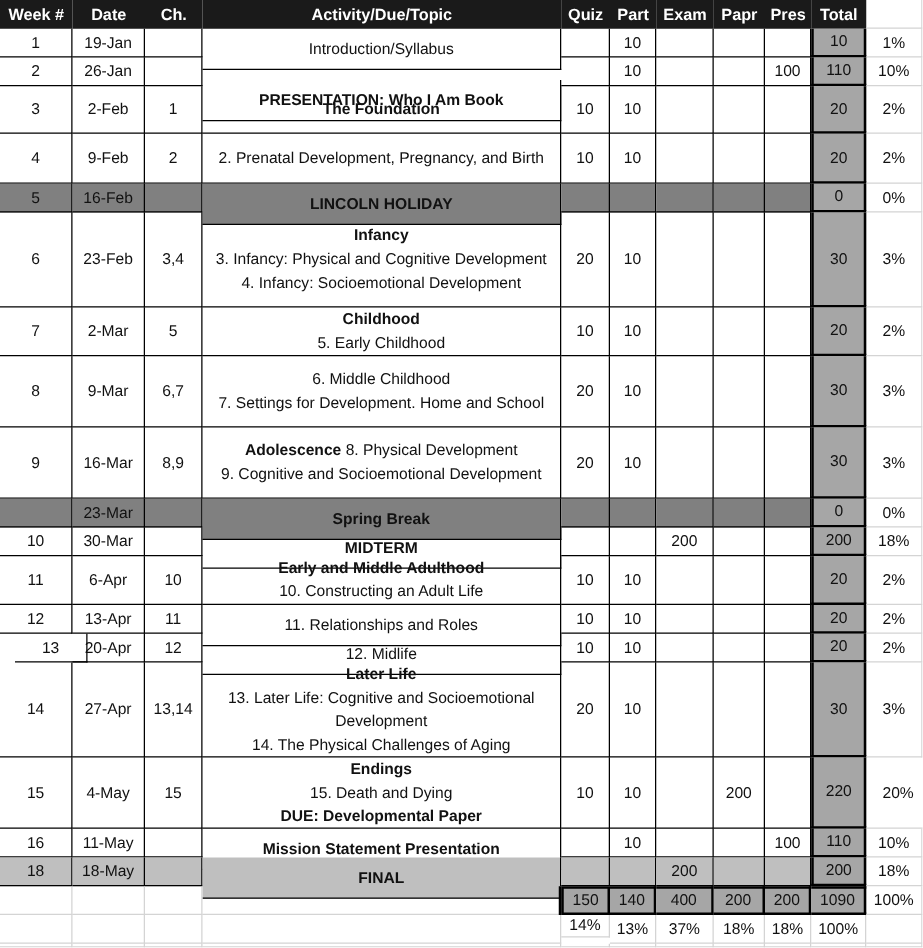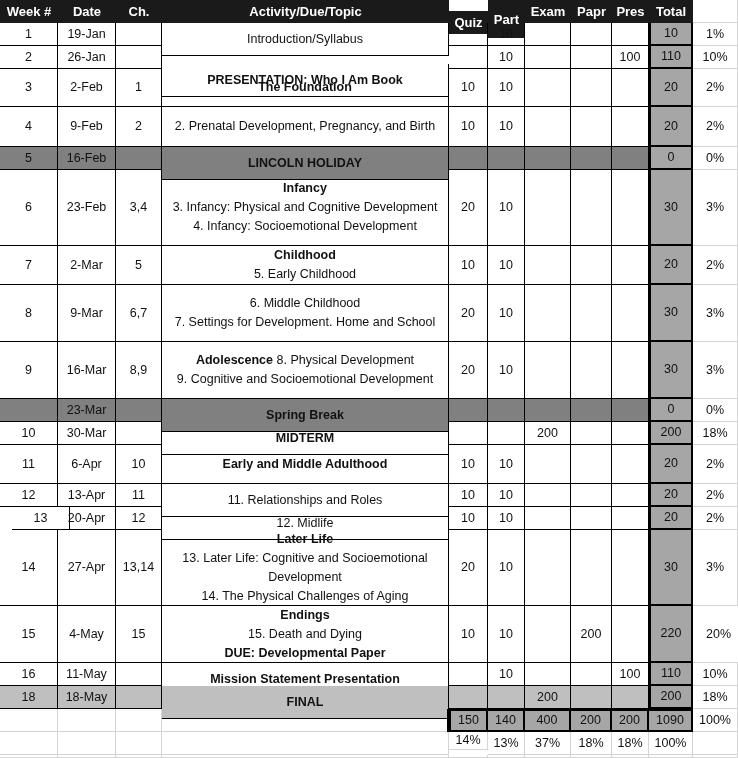--- a/index.html
+++ b/index.html
@@ -19,22 +19,22 @@
   .act span { display:block; }
 </style>
 </head>
 <body>
 
 <div id="sheet">
     <div class="cell hdr" style="left: 0px; top: 0px; width: 58px; height: 23px;">Week #</div>
     <div class="cell hdr" style="left: 58px; top: 0px; width: 58px; height: 23px;">Date</div>
     <div class="cell hdr" style="left: 116px; top: 0px; width: 46px; height: 23px;">Ch.</div>
     <div class="cell hdr" style="left: 162px; top: 0px; width: 287px; height: 23px;">Activity/Due/Topic</div>
-    <div class="cell hdr" style="left: 449px; top: 11px; width: 39px; height: 23px;">Quiz</div>
-    <div class="cell hdr" style="left: 488px; top: 0px; width: 37px; height: 38px;">Part</div>
+    <div class="cell hdr" style="left: 449px; top: 0px; width: 39px; height: 23px;">Quiz</div>
+    <div class="cell hdr" style="left: 488px; top: 0px; width: 37px; height: 23px;">Part</div>
     <div class="cell hdr" style="left: 525px; top: 0px; width: 46px; height: 23px;">Exam</div>
     <div class="cell hdr" style="left: 571px; top: 0px; width: 41px; height: 23px;">Papr</div>
     <div class="cell hdr" style="left: 612px; top: 0px; width: 37px; height: 23px;">Pres</div>
     <div class="cell hdr" style="left: 649px; top: 0px; width: 44px; height: 23px;">Total</div>
     <div class="cell gl" style="left: 693px; top: 0px; width: 45px; height: 23px;"></div>
     <div class="cell b" style="left: 0px; top: 23px; width: 58px; height: 23px;">1</div>
     <div class="cell b" style="left: 58px; top: 23px; width: 58px; height: 23px;">19-Jan</div>
     <div class="cell b" style="left: 116px; top: 23px; width: 46px; height: 23px;"></div>
     <div class="cell b act" style="left: 162px; top: 23px; width: 287px; height: 23px;">
       <span>Introduction/Syllabus</span>
@@ -179,20 +179,21 @@
     <div class="cell b" style="left: 525px; top: 422px; width: 46px; height: 23px;">200</div>
     <div class="cell b" style="left: 571px; top: 422px; width: 41px; height: 23px;"></div>
     <div class="cell b" style="left: 612px; top: 422px; width: 37px; height: 23px;"></div>
     <div class="cell tot" style="left: 649px; top: 422px; width: 44px; height: 23px;">200</div>
     <div class="cell gl" style="left: 693px; top: 422px; width: 45px; height: 23px;">18%</div>
     <div class="cell b" style="left: 0px; top: 445px; width: 58px; height: 39px;">11</div>
     <div class="cell b" style="left: 58px; top: 445px; width: 58px; height: 39px;">6-Apr</div>
     <div class="cell b" style="left: 116px; top: 445px; width: 46px; height: 39px;">10</div>
     <div class="cell b act" style="left: 162px; top: 445px; width: 287px; height: 39px;">
       <span style="font-weight: bold;">Early and Middle Adulthood</span>
+      <span>10. Constructing an Adult Life</span>
     </div>
     <div class="cell b" style="left: 449px; top: 445px; width: 39px; height: 39px;">10</div>
     <div class="cell b" style="left: 488px; top: 445px; width: 37px; height: 39px;">10</div>
     <div class="cell b" style="left: 525px; top: 445px; width: 46px; height: 39px;"></div>
     <div class="cell b" style="left: 571px; top: 445px; width: 41px; height: 39px;"></div>
     <div class="cell b" style="left: 612px; top: 445px; width: 37px; height: 39px;"></div>
     <div class="cell tot" style="left: 649px; top: 445px; width: 44px; height: 39px;">20</div>
     <div class="cell gl" style="left: 693px; top: 445px; width: 45px; height: 39px;">2%</div>
     <div class="cell b" style="left: 0px; top: 484px; width: 58px; height: 23px;">12</div>
     <div class="cell b" style="left: 58px; top: 484px; width: 58px; height: 23px;">13-Apr</div>

